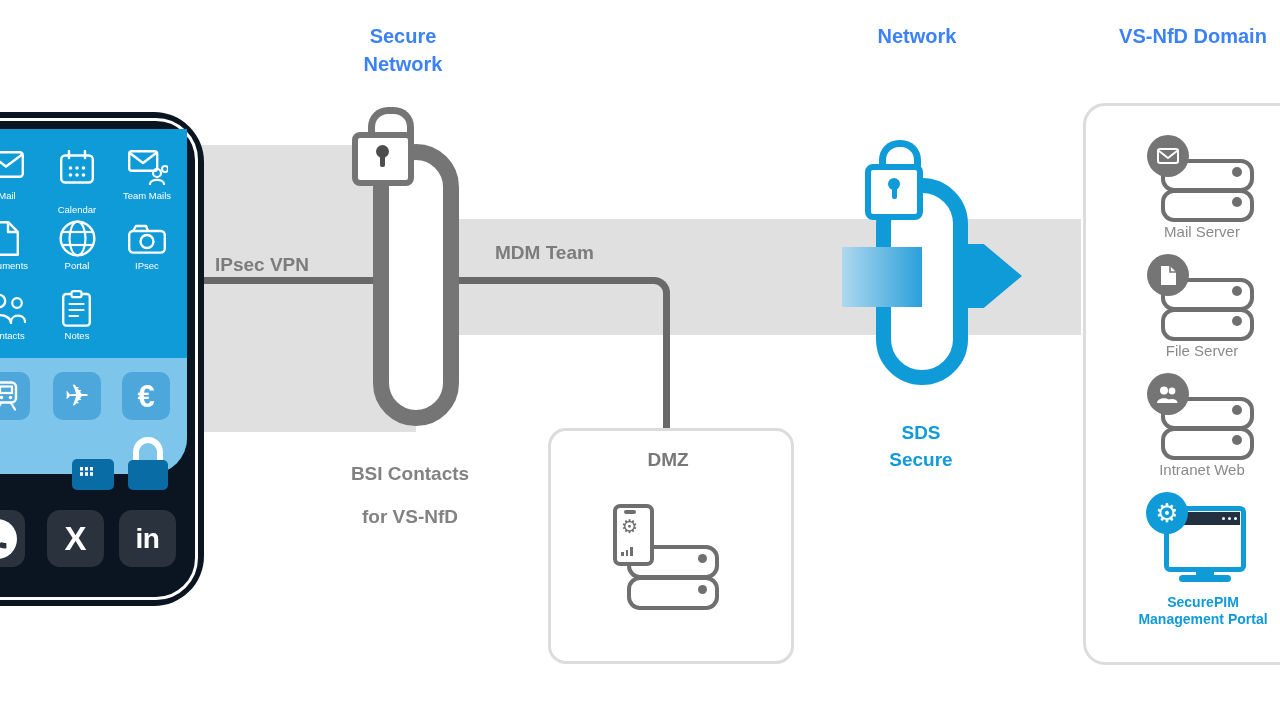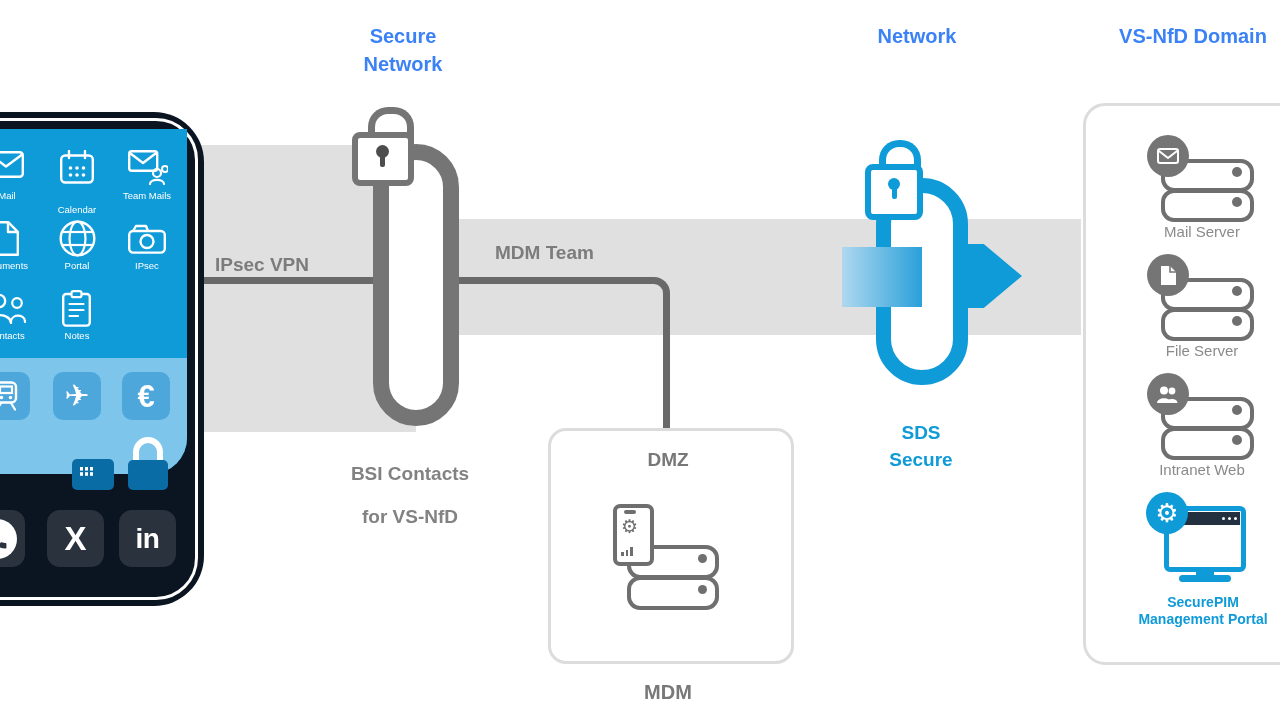--- a/index.html
+++ b/index.html
@@ -80,21 +80,20 @@
   </div>
   <div class="abs" style="left:613px;top:504px;width:33px;height:54px;background:#fff;border:4px solid #6F6F6F;border-radius:7px;">
     <div class="abs" style="left:7px;top:2px;width:12px;height:4px;background:#6F6F6F;border-radius:2px;"></div>
     <div class="abs" style="left:0;top:7px;width:25px;text-align:center;font-size:19px;color:#6F6F6F;">⚙</div>
     <div class="abs" style="left:4px;bottom:6px;width:14px;height:9px;">
       <span class="abs" style="left:0;bottom:0;width:2.5px;height:4px;background:#6F6F6F;"></span>
       <span class="abs" style="left:4.5px;bottom:0;width:2.5px;height:6px;background:#6F6F6F;"></span>
       <span class="abs" style="left:9px;bottom:0;width:2.5px;height:9px;background:#6F6F6F;"></span>
     </div>
   </div>
-  <div class="abs box-title" style="left:568px;top:681px;width:200px;font-size:20px;">MDM</div>
 
   <div class="abs capsule gray" style="left:373px;top:144px;width:54px;height:250px;"></div>
   <div class="abs shackle" style="left:368px;top:107px;width:32px;height:32px;border-width:7px;border-color:#757575;background:#fff;"></div>
   <div class="abs lockbody" style="left:352px;top:132px;width:50px;height:42px;border:6px solid #757575;">
     <div class="abs keyhole-c" style="left:18px;top:7px;width:13px;height:13px;background:#4D4D4D;"></div>
     <div class="abs" style="left:22px;top:16px;width:5px;height:13px;background:#4D4D4D;border-radius:2px;"></div>
   </div>
   <div class="abs" style="left:330px;top:460px;width:160px;font-size:19px;font-weight:700;color:#828282;line-height:27px;text-align:center;">
     <span style="display:block;">BSI Contacts</span>
     <span style="display:block;margin-top:16px;">for VS-NfD</span>

